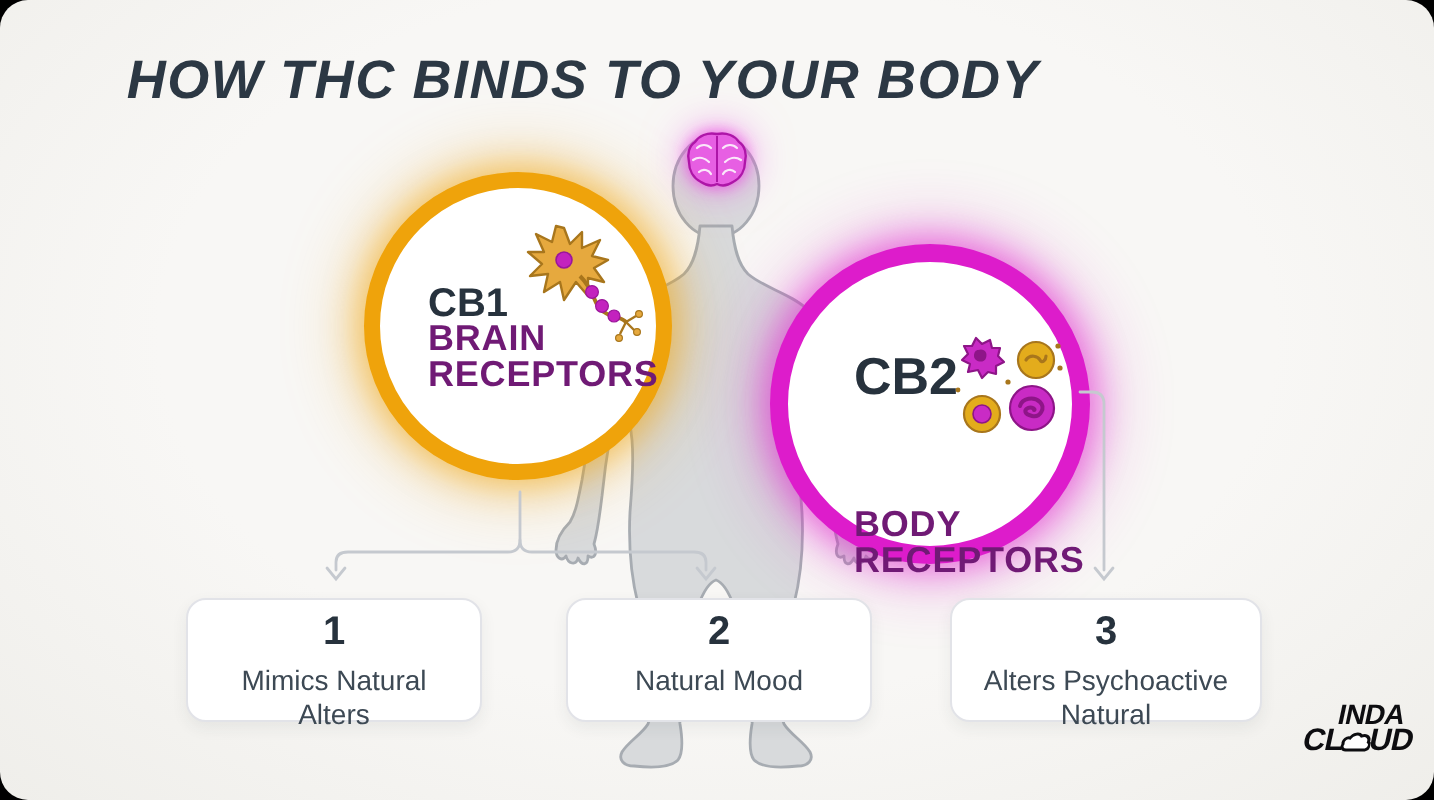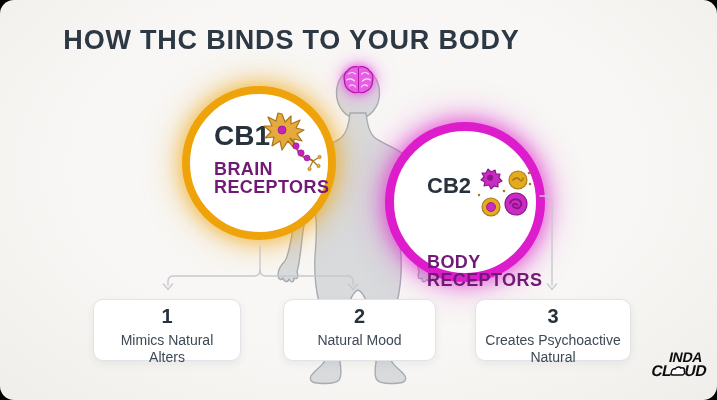--- a/index.html
+++ b/index.html
@@ -3,38 +3,38 @@
 <meta charset="utf-8">
 <style>
   html,body{margin:0;padding:0;background:#000;}
   body{width:717px;height:400px;font-family:"Liberation Sans","DejaVu Sans",sans-serif;-webkit-font-smoothing:antialiased;}
   .page{position:relative;width:717px;height:400px;border-radius:14px;overflow:hidden;
         background:radial-gradient(ellipse at 50% 42%, #f8f7f5 55%, #efeeea 100%);}
   .abs{position:absolute;}
 
   
   .title{left:0;top:25px;width:583px;text-align:center;font-size:27px;font-weight:bold;
-         letter-spacing:.8px;color:#2c3844;z-index:6;}
+         letter-spacing:.8px;color:#2c3844;z-index:6;font-style:italic;}
 
   
   .figure-svg{left:0;top:0;z-index:1;}
 
   
   .brain-wrap{left:341px;top:65px;width:35px;height:30px;z-index:2;
               filter:drop-shadow(0 0 4px rgba(233,80,226,.95)) drop-shadow(0 0 10px rgba(233,80,226,.55));}
 
   
   .circle{border-radius:50%;background:#fff;z-index:3;box-sizing:border-box;}
   .cb1{left:182px;top:86px;width:154px;height:154px;border:8px solid #efa30b;
        box-shadow:0 0 16px 4px rgba(239,163,11,.50),0 0 34px 8px rgba(239,163,11,.28);}
   .cb2{left:385px;top:122px;width:160px;height:160px;border:9px solid #dd1ccb;
        box-shadow:0 0 16px 4px rgba(221,28,203,.50),0 0 34px 8px rgba(221,28,203,.28);}
   .cb-label{font-weight:bold;color:#27323d;line-height:1;}
-  .cb1 .cb-label{position:absolute;left:24px;top:28px;font-size:28px;}
-  .cb2 .cb-label{position:absolute;left:33px;top:44px;font-size:22px;}
+  .cb1 .cb-label{position:absolute;left:24px;top:48px;font-size:20px;}
+  .cb2 .cb-label{position:absolute;left:33px;top:44px;font-size:26px;}
   .cb-sub{position:absolute;font-size:18px;color:#701a75;line-height:18px;letter-spacing:.4px;font-weight:bold;}
   .cb1 .cb-sub{left:24px;top:66px;}
   .cb2 .cb-sub{left:33px;top:76px;margin-top:46px;}
   .cb1-icon{position:absolute;left:70px;top:14px;}
   .cb2-icon{position:absolute;left:82px;top:36px;}
 
   
   .connector-svg{left:0;top:0;z-index:4;}
 
   
@@ -168,21 +168,21 @@
   </div>
   <div class="abs ebox ebox2">
     <div class="num">2</div>
     <div class="etext">
       <div>Natural Mood</div>
     </div>
   </div>
   <div class="abs ebox ebox3">
     <div class="num">3</div>
     <div class="etext">
-      <div>Creates Psychoactive</div>
+      <div>Alters Psychoactive</div>
         <div>Natural</div>
     </div>
   </div>
 
   <div class="abs logo">
     <div class="l1">INDA</div>
     <div class="l2">
       <span>CL</span>
         <svg width="15" height="12" viewBox="0 0 15 12">
           <path d="M3.2,10 C1.4,10 0.4,8.4 1.2,7 C0.6,5 2.4,3.4 4.2,4 C5.2,1.8 8.2,1.4 9.7,3 C12.2,2 14.2,4 13.7,6 C15.2,7 14.7,9.6 12.7,10 Z" fill="#fff" stroke="#0d0d10" stroke-width="1.5"></path>

